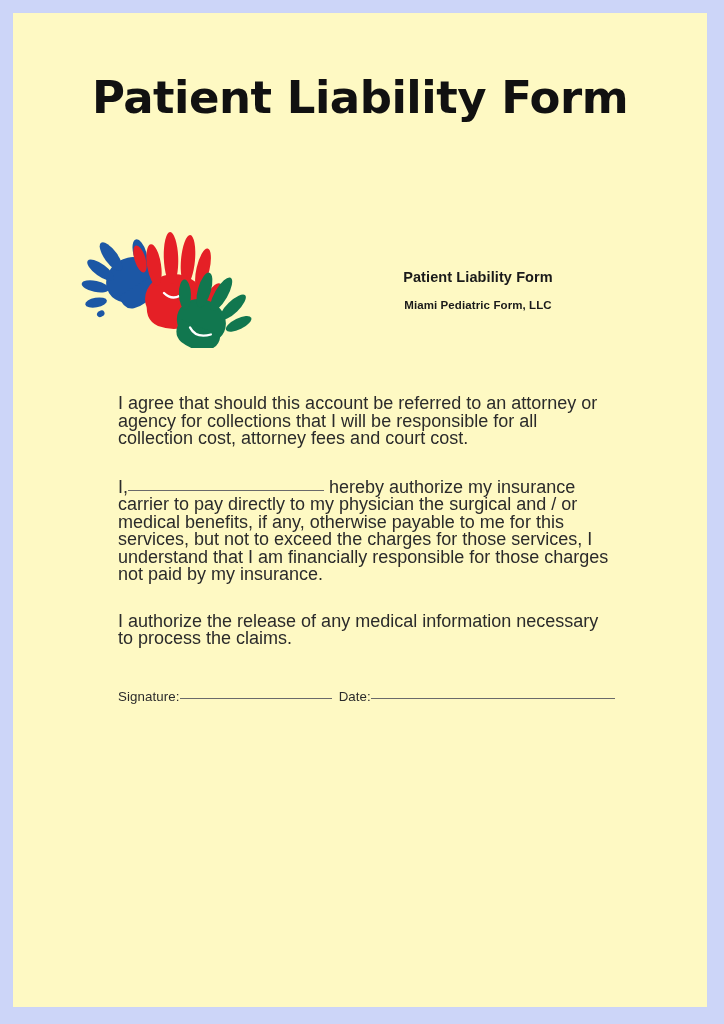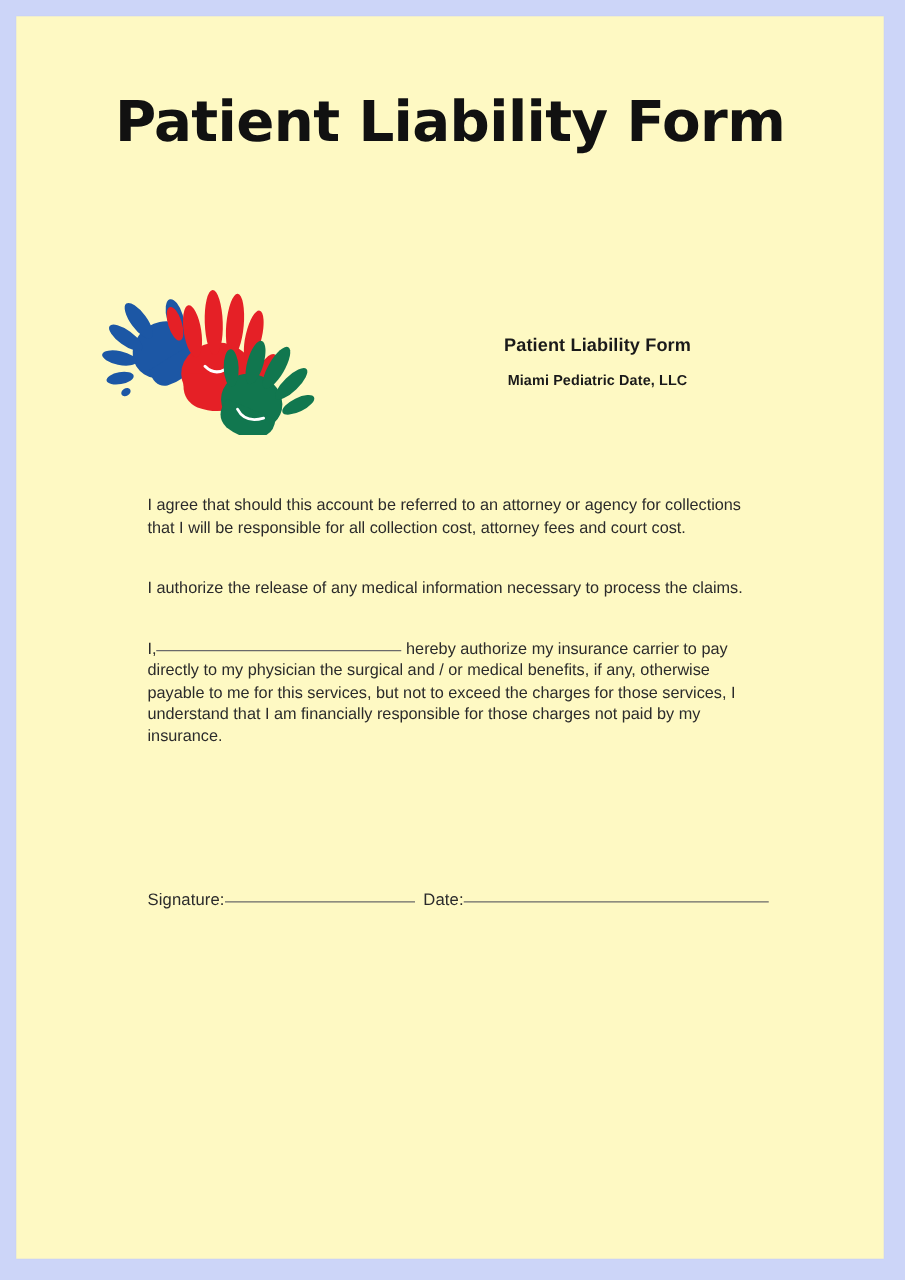--- a/index.html
+++ b/index.html
@@ -80,41 +80,41 @@
     letter-spacing: 0.1px;
   }
 
   
   .body-block {
     position: absolute;
     left: 105px;
     top: 382px;
     width: 492px;
     color: #2b2b2b;
-    font-size: 13px;
+    font-size: 18px;
     line-height: 17.5px;
   }
   .para {
     margin: 0 0 31px 0;
   }
   .para:last-child { margin-bottom: 0; }
   .para.p2 { margin-bottom: 29px; }
 
   .blank-rule {
     display: inline-block;
     border-bottom: 1.3px solid #6a6a6a;
     vertical-align: 2px;
   }
   .rule-name { width: 196px; }
 
   
   .sig-row {
     position: absolute;
     left: 105px;
-    top: 698px;
+    top: 675px;
     width: 495px;
     color: #2b2b2b;
     font-size: 13.3px;
     line-height: 18px;
     white-space: nowrap;
   }
   .rule-sig { width: 152px; margin-right: 7px; }
   .rule-date { width: 244px; }
   .sig-label { letter-spacing: 0.1px; }
 </style>
@@ -161,33 +161,33 @@
           <ellipse cx="59" cy="22" rx="6" ry="17" fill="#11774f" transform="rotate(22 59 22)"></ellipse>
           <ellipse cx="71" cy="35" rx="5.5" ry="14" fill="#11774f" transform="rotate(40 71 35)"></ellipse>
           <ellipse cx="10" cy="30" rx="6" ry="15" fill="#11774f" transform="rotate(-26 10 30)"></ellipse>
           <path d="M28 58 Q38 66 50 56" stroke="#ffffff" stroke-width="2.2" fill="none" stroke-linecap="round"></path>
         </g>
       </svg>
     </div>
 
     <div class="letterhead-text">
       <div class="lh-line1">Patient Liability Form</div>
-      <div class="lh-line2">Miami Pediatric Date, LLC</div>
+      <div class="lh-line2">Miami Pediatric Form, LLC</div>
     </div>
   </div>
 
   <div class="body-block">
 
     <p class="para p1">I agree that should this account be referred to an attorney or agency for collections that I will be responsible for all collection cost, attorney fees and court cost.</p>
 
-    <p class="para p3">I authorize the release of any medical information necessary to process the claims.</p>
-
     <p class="para p2">
       <span>I,</span><span class="blank-rule rule-name"></span>
       <span>hereby authorize my insurance carrier to pay directly to my physician the surgical and / or medical benefits, if any, otherwise payable to me for this services, but not to exceed the charges for those services, I understand that I am financially responsible for those charges not paid by my insurance.</span>
     </p>
+
+    <p class="para p3">I authorize the release of any medical information necessary to process the claims.</p>
   </div>
 
   <div class="sig-row">
     <span class="sig-label">Signature:</span><span class="blank-rule rule-sig"></span><span class="sig-label">Date:</span><span class="blank-rule rule-date"></span>
   </div>
 
 </div>
 
 </body></html>

